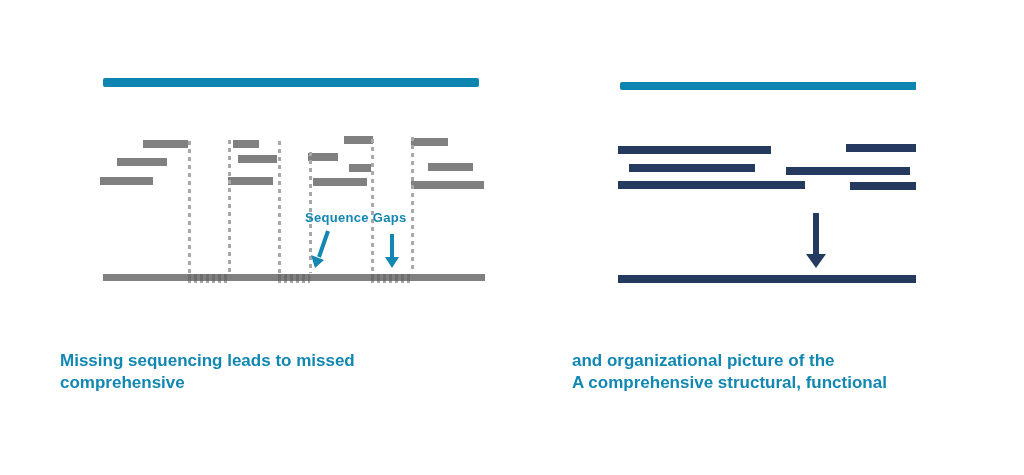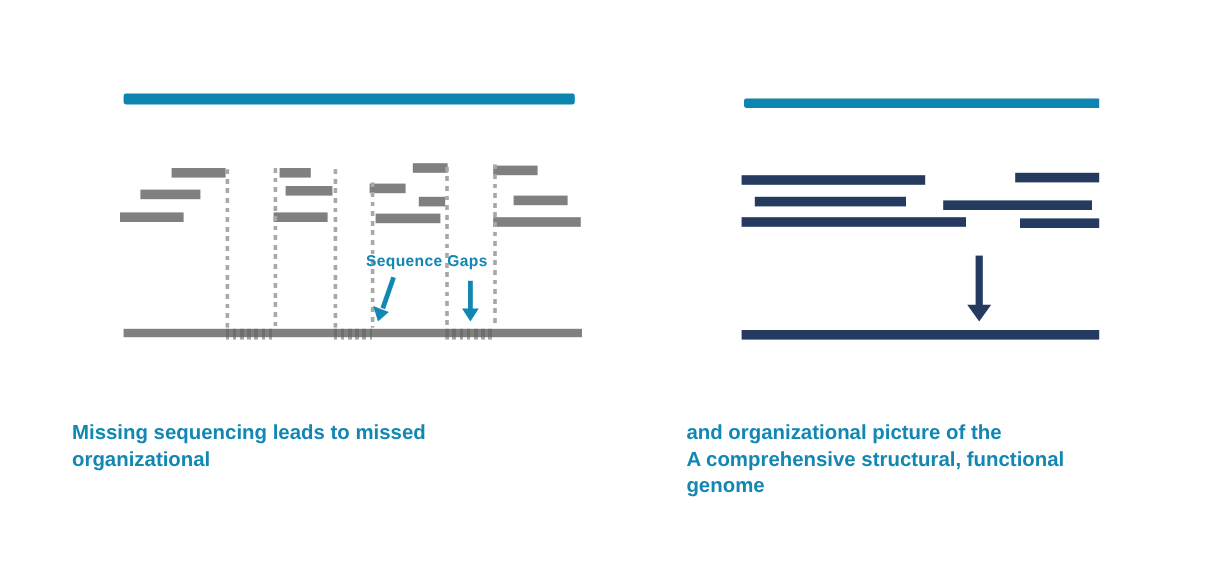--- a/index.html
+++ b/index.html
@@ -99,22 +99,21 @@
       <line x1="392" y1="234" x2="392" y2="258" stroke="#1187b2" stroke-width="4"></line>
       <polygon points="385,257 399,257 392,268" fill="#1187b2"></polygon>
       <line x1="816" y1="213" x2="816" y2="255" stroke="#243a5e" stroke-width="6"></line>
       <polygon points="806,254 826,254 816,268" fill="#243a5e"></polygon>
     </svg>
 
   <div class="abs seq-gaps-label" id="seq-gaps-label" style="left: 305px; top: 210px;">Sequence Gaps</div>
 
   <div class="abs caption" style="left:60px; top:350px; width:432px;">
     <div>Missing sequencing leads to missed</div>
-    <div>organizational</div>
+    <div>comprehensive</div>
   </div>
 
   <div class="abs caption" style="left:572px; top:350px; width:440px;">
     <div>and organizational picture of the</div>
     <div>A comprehensive structural, functional</div>
-    <div>genome</div>
   </div>
 
 </div>
 
 </body></html>

